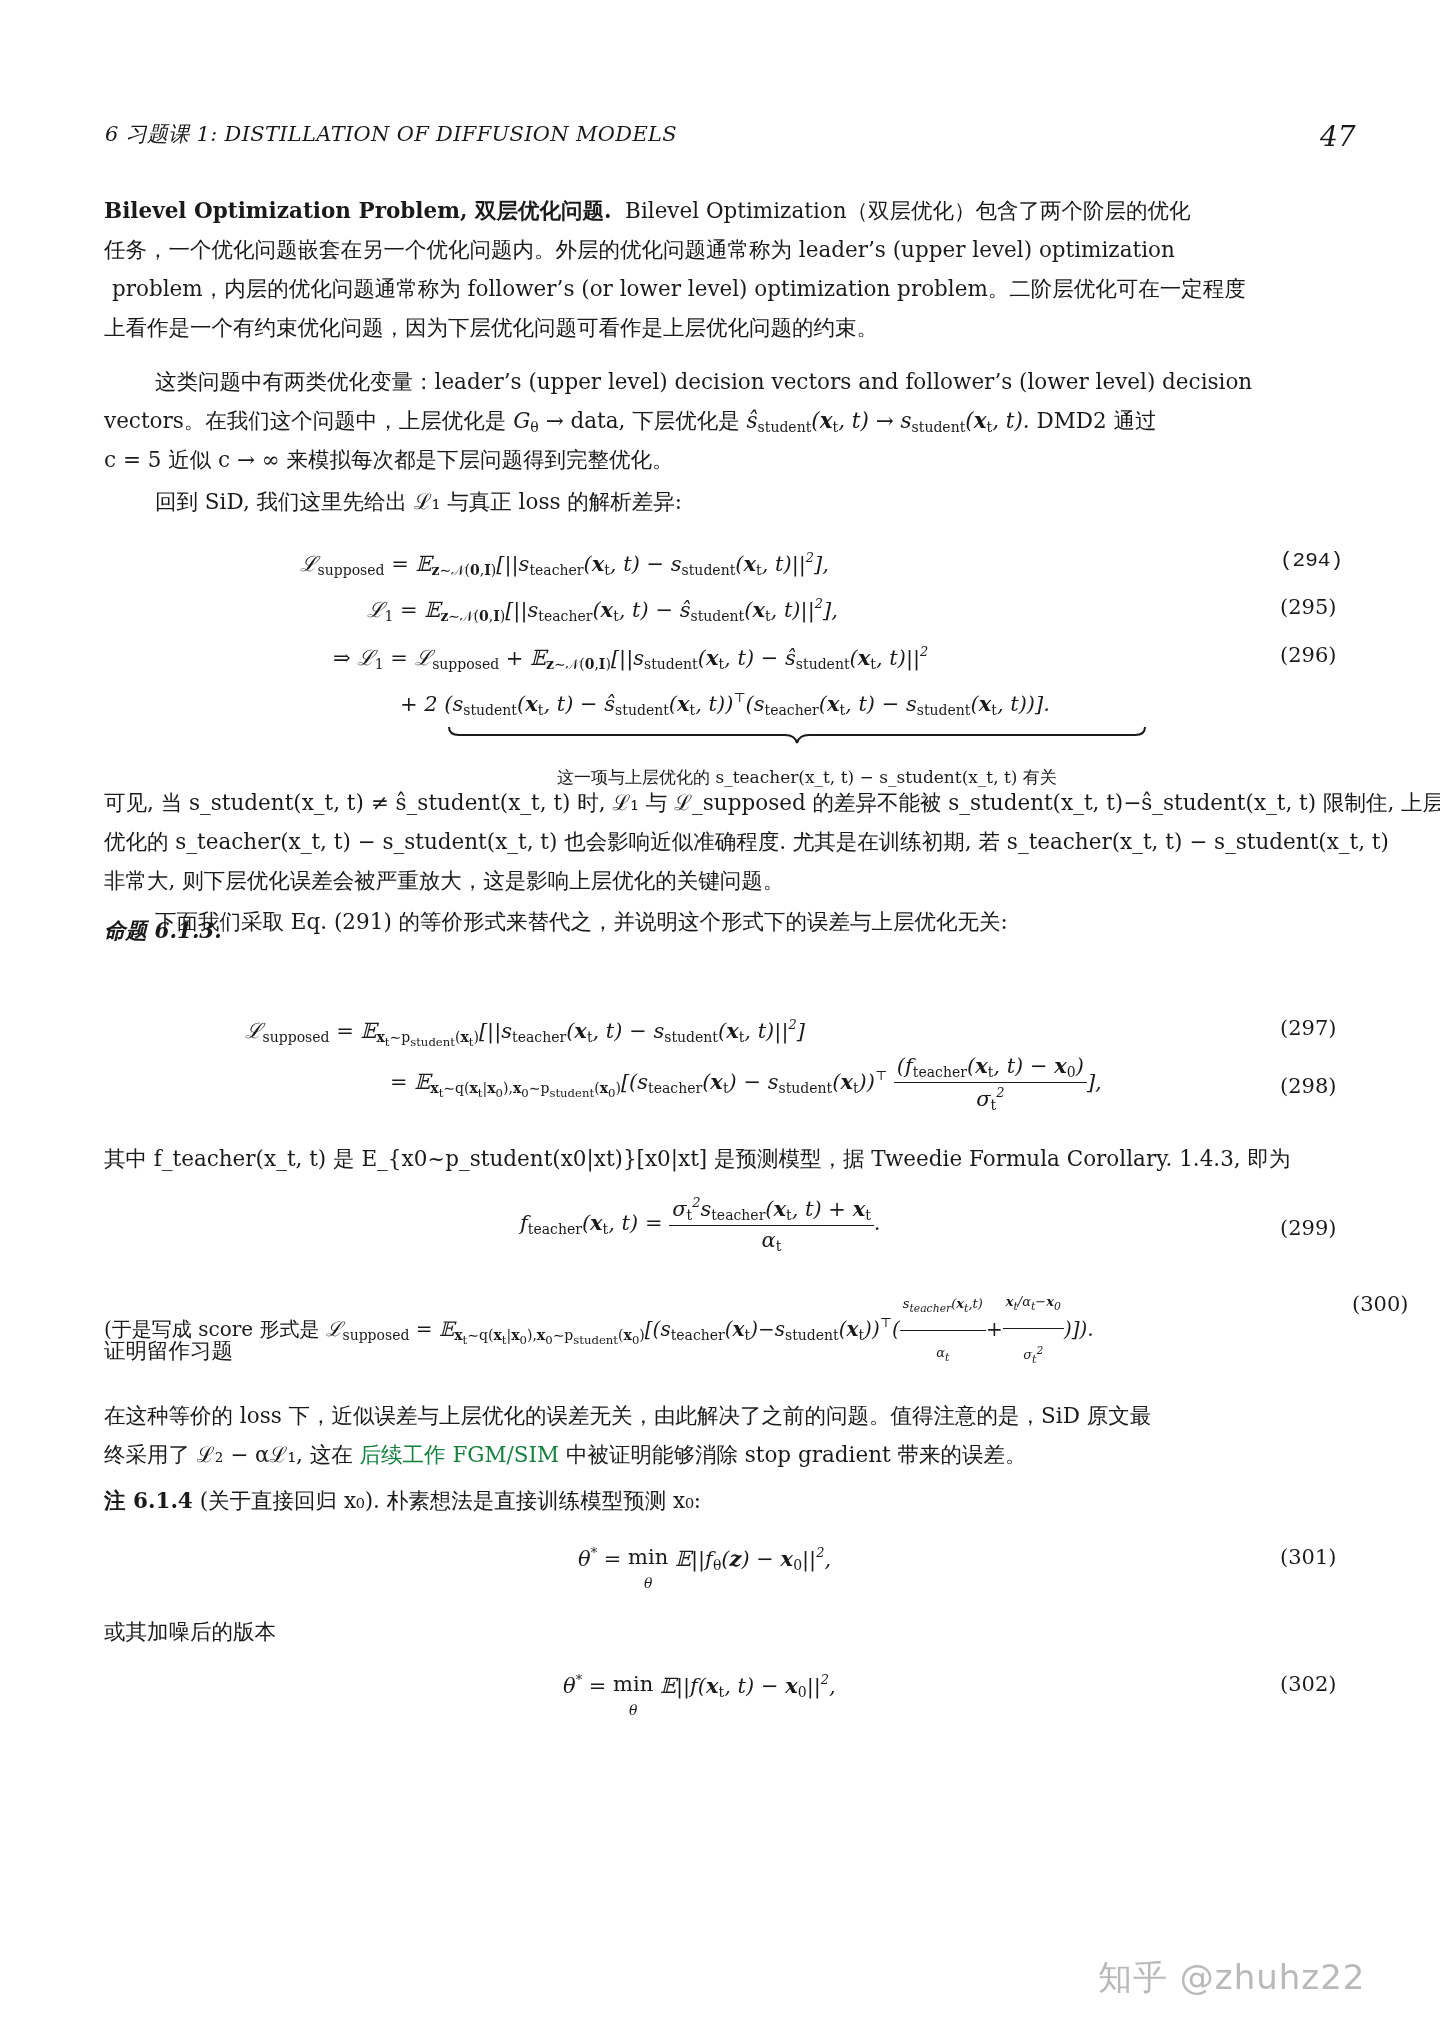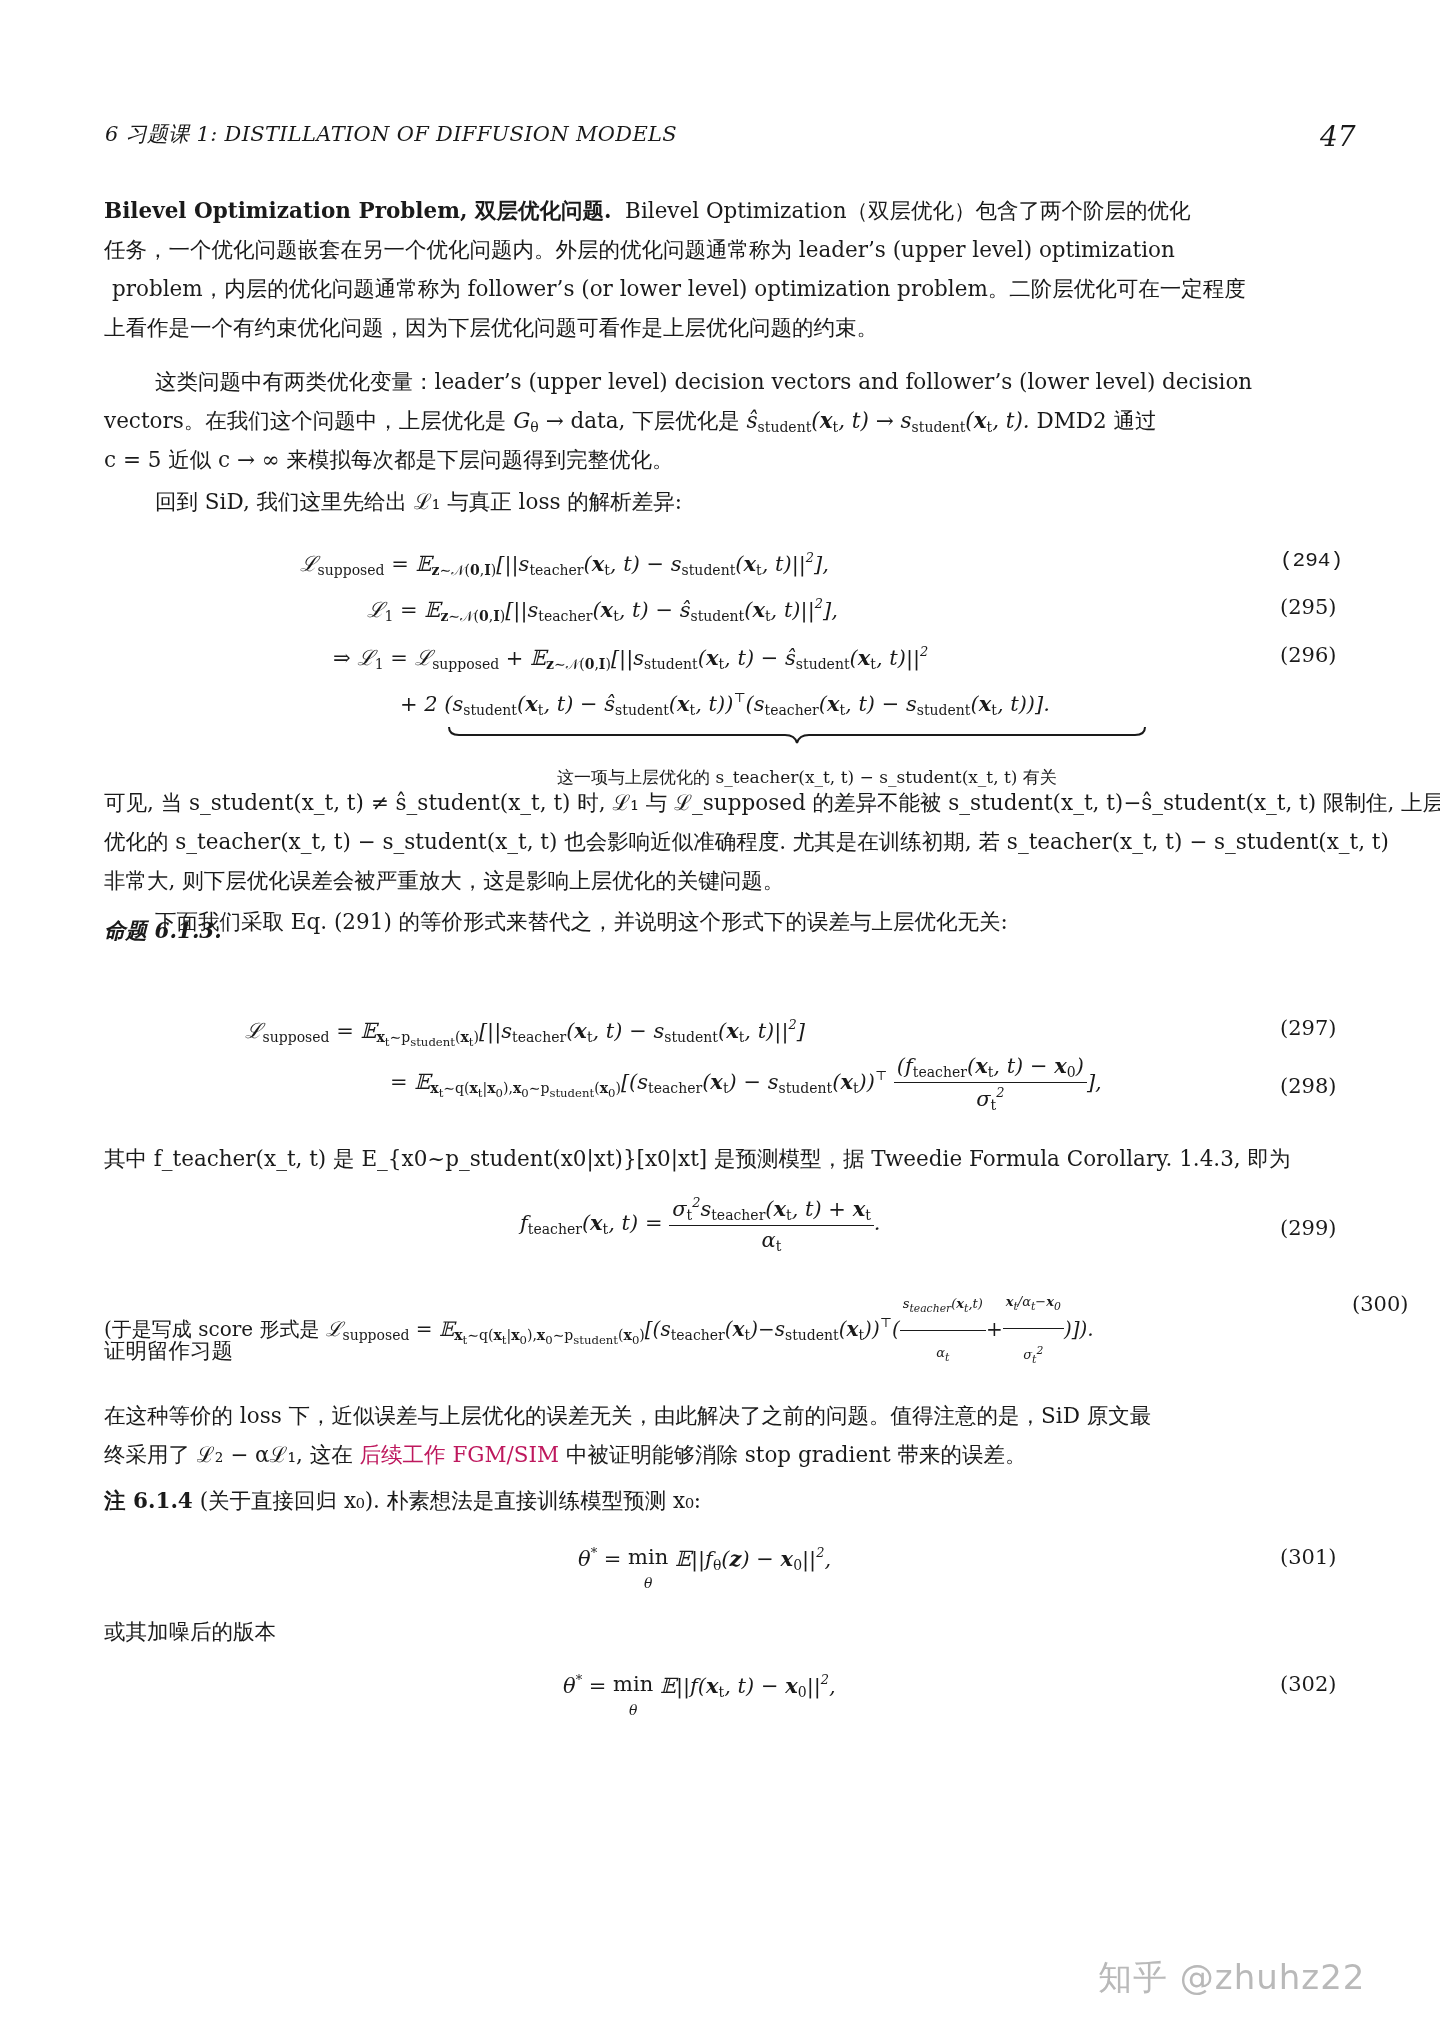--- a/index.html
+++ b/index.html
@@ -10,21 +10,21 @@
   .header-left { left: 105px; top: 120px; font-size: 21px; font-style: italic; letter-spacing: 0.3px; }
   .header-right { left: 1320px; top: 120px; font-size: 28px; font-style: italic; }
   .p { font-size: 21.5px; line-height: 39px; }
   .bold { font-weight: bold; }
   .eq { font-size: 21px; }
   .eqnum { font-size: 21px; }
   .math { font-family: "DejaVu Serif", "Liberation Serif", serif; font-style: italic; }
   .sub { font-size: 14px; vertical-align: -4px; font-style: normal; }
   .sup { font-size: 13px; vertical-align: 9px; }
   .bv { font-weight: bold; font-style: italic; }
-  .link { color: #be185d; }
+  .link { color: #15803d; }
   .brace-note { font-size: 17px; margin-top: 24px; }
   .brace { position: absolute; left: 447px; top: 725px; width: 700px; height: 20px; }
   .frac { display: inline-block; vertical-align: middle; text-align: center; }
   .frac .num { display: block; border-bottom: 1.3px solid #1a1a1a; padding: 0 3px 2px; }
   .frac .den { display: block; padding-top: 2px; }
   .watermark { left: 1098px; top: 1955px; font-family: "DejaVu Sans", sans-serif; font-size: 34px;
                color: #b9b9b9; letter-spacing: 1px; }
 </style>
 </head>
 <body>

